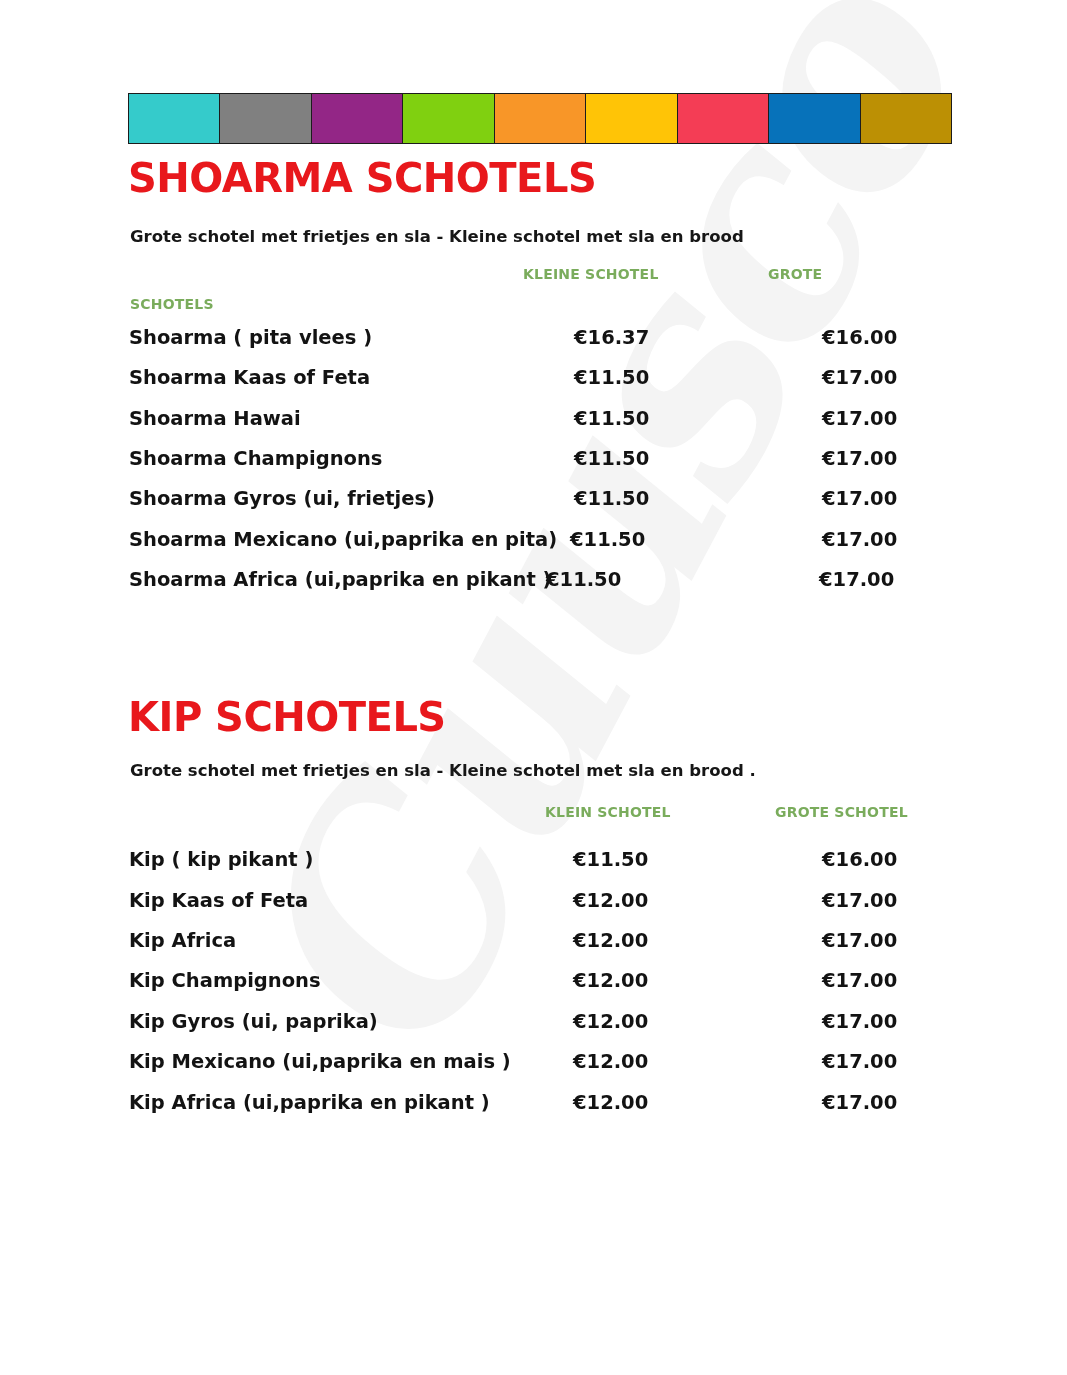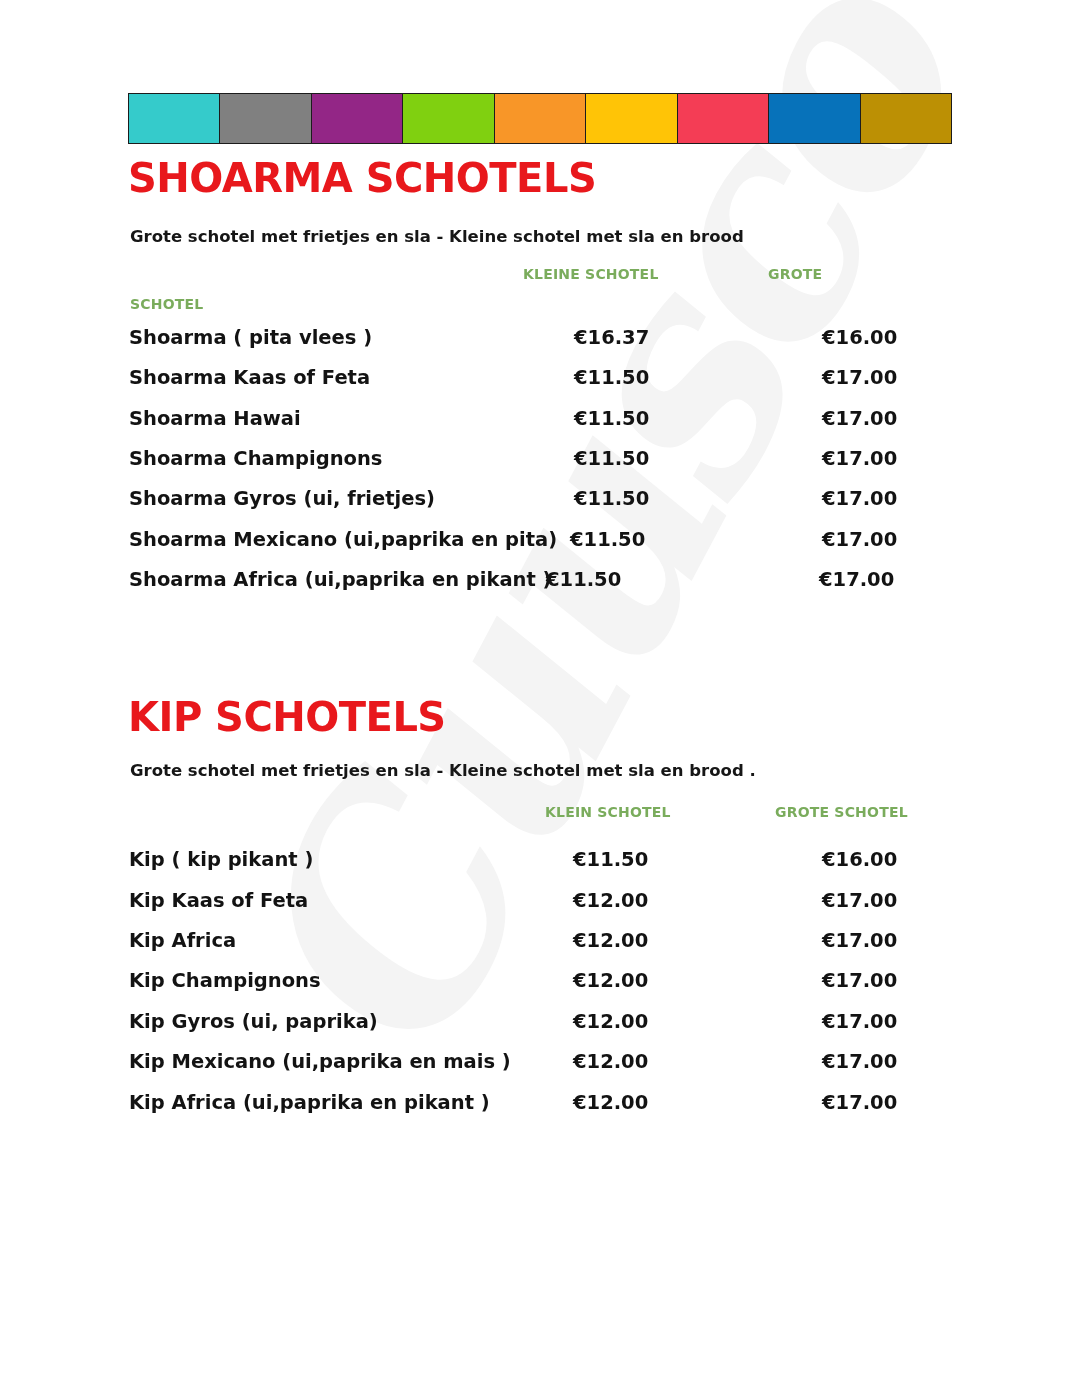--- a/index.html
+++ b/index.html
@@ -176,21 +176,21 @@
       </div>
 
     <div class="section-title" style="top:155px">SHOARMA SCHOTELS</div>
 
     <div class="section-sub" style="top:227px">Grote schotel met frietjes en sla - Kleine schotel met sla en brood</div>
 
     <div class="col-head" style="left:523px; top:266px">KLEINE SCHOTEL</div>
 
     <div class="col-head" style="left:768px; top:266px">GROTE</div>
 
-    <div class="col-head" style="left:130px; top:296px">SCHOTEL</div>
+    <div class="col-head" style="left:130px; top:296px">SCHOTELS</div>
 
     <div class="row" style="top:326px">
       <span class="rname">Shoarma ( pita vlees )</span>
       <span class="rprice" style="left:574px">€16.37</span>
       <span class="rprice" style="left:822px">€16.00</span>
     </div>
     <div class="row" style="top:366px">
       <span class="rname">Shoarma Kaas of Feta</span>
       <span class="rprice" style="left:574px">€11.50</span>
       <span class="rprice" style="left:822px">€17.00</span>

